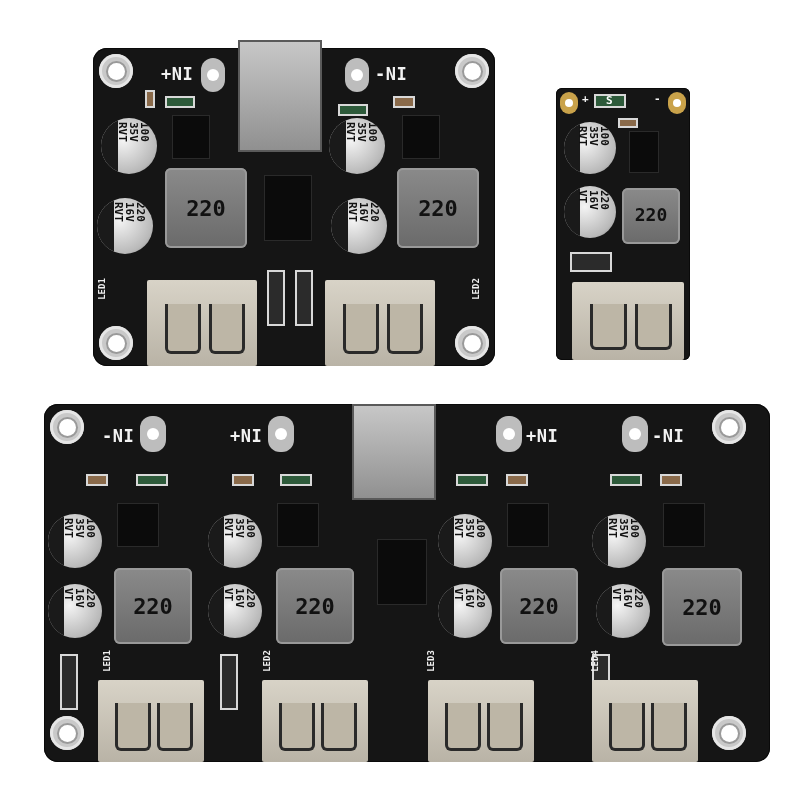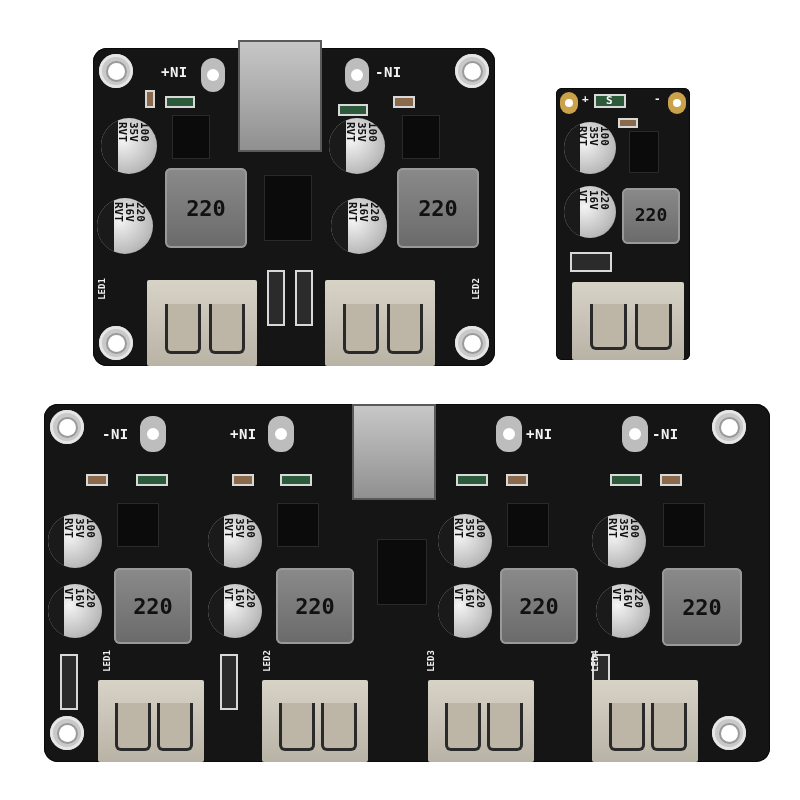--- a/index.html
+++ b/index.html
@@ -4,21 +4,21 @@
 <style>
   html,body{margin:0;padding:0;background:#ffffff;}
   body{width:800px;height:800px;position:relative;overflow:hidden;font-family:"DejaVu Sans Mono","Liberation Mono",monospace;}
   .board{position:absolute;background:#151515;border-radius:14px;box-shadow:0 0 0 1px #0a0a0a inset;}
   .hole{position:absolute;border-radius:50%;background:#c9c9c9;box-shadow:inset 0 0 0 3px #e6e6e6;}
   .hole::after{content:"";position:absolute;left:25%;top:25%;width:50%;height:50%;border-radius:50%;background:#fff;box-shadow:0 0 0 2px #9a9a9a;}
   .pad{position:absolute;border-radius:12px;background:#bdbdbd;}
   .pad::after{content:"";position:absolute;left:50%;top:50%;width:12px;height:12px;margin:-6px 0 0 -6px;border-radius:50%;background:#fff;}
   .gpad{position:absolute;border-radius:10px;background:#c9a24a;}
   .gpad::after{content:"";position:absolute;left:50%;top:50%;width:8px;height:8px;margin:-4px 0 0 -4px;border-radius:50%;background:#fff;}
-  .silk{position:absolute;color:#f2f2f2;font-weight:bold;font-size:14px;letter-spacing:0.5px;}
+  .silk{position:absolute;color:#f2f2f2;font-weight:bold;font-size:17px;letter-spacing:0.5px;}
   .cap{position:absolute;border-radius:50%;background:radial-gradient(circle at 40% 40%,#f4f4f4,#b9b9b9 70%,#6f6f6f);overflow:hidden;}
   .cap .band{position:absolute;left:0;top:0;width:30%;height:100%;background:#1a1a1a;}
   .cap .txt{position:absolute;left:28%;top:8%;transform:rotate(90deg);transform-origin:left top;margin-left:60%;color:#111;font-weight:bold;font-size:11px;line-height:11px;white-space:pre;}
   .ind{position:absolute;background:linear-gradient(#8a8a8a,#6a6a6a);border-radius:6px;box-shadow:inset 0 0 0 2px #999;}
   .ind .lbl{position:absolute;width:100%;top:50%;margin-top:-12px;text-align:center;color:#111;font-size:22px;font-weight:bold;}
   .usb{position:absolute;background:linear-gradient(#d8d3c7,#b9b3a6);border-radius:2px;}
   .usb .slot{position:absolute;top:28%;width:28%;height:55%;border:3px solid #2a2a2a;border-top:none;border-radius:0 0 6px 6px;background:#bdb6a6;}
   .ic{position:absolute;background:#0b0b0b;box-shadow:0 0 0 1px #2a2a2a;}
   .smd{position:absolute;background:#2b2b2b;box-shadow:inset 0 0 0 2px #d8d8d8;}
   .smd.g{background:#2d5a3a;}

